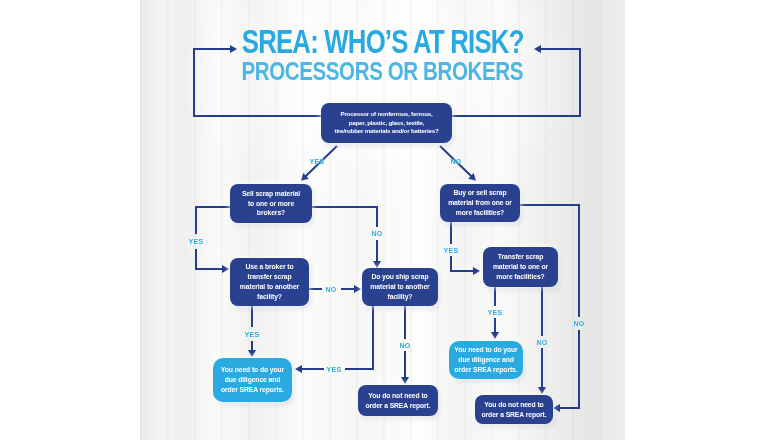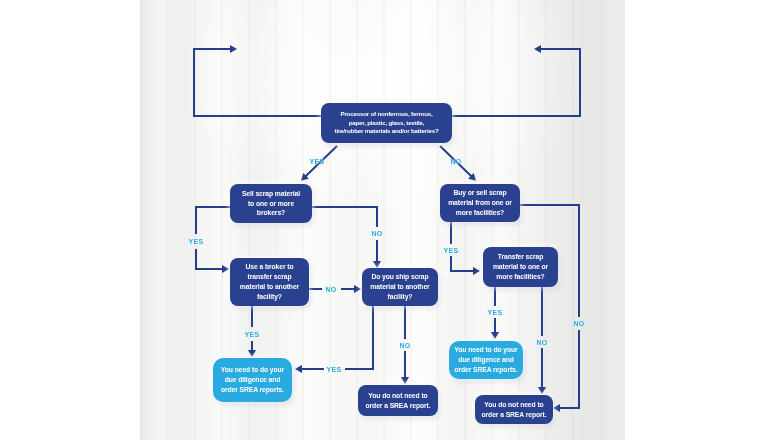--- a/index.html
+++ b/index.html
@@ -54,20 +54,24 @@
   }
 </style>
 </head>
 <body>
 
 <div class="canvas">
 
   <div class="photo-bg"></div>
   <div class="photo-streaks"></div>
 
+  <div class="title-wrap">
+    <div class="t1">SREA: WHO’S AT RISK?</div><br>
+    <div class="t2">PROCESSORS OR BROKERS</div>
+  </div>
 
   <div class="ln" style="left:193px;top:48px;width:37px;height:2px"></div>
   <div class="ar ar-r" style="left:230px;top:45px"></div>
   <div class="ln" style="left:193px;top:48px;width:2px;height:69px"></div>
   <div class="ln" style="left:193px;top:115px;width:130px;height:2px"></div>
 
   <div class="ln" style="left:541px;top:48px;width:40px;height:2px"></div>
   <div class="ar ar-l" style="left:534px;top:45px"></div>
   <div class="ln" style="left:579px;top:48px;width:2px;height:69px"></div>
   <div class="ln" style="left:452px;top:115px;width:129px;height:2px"></div>

